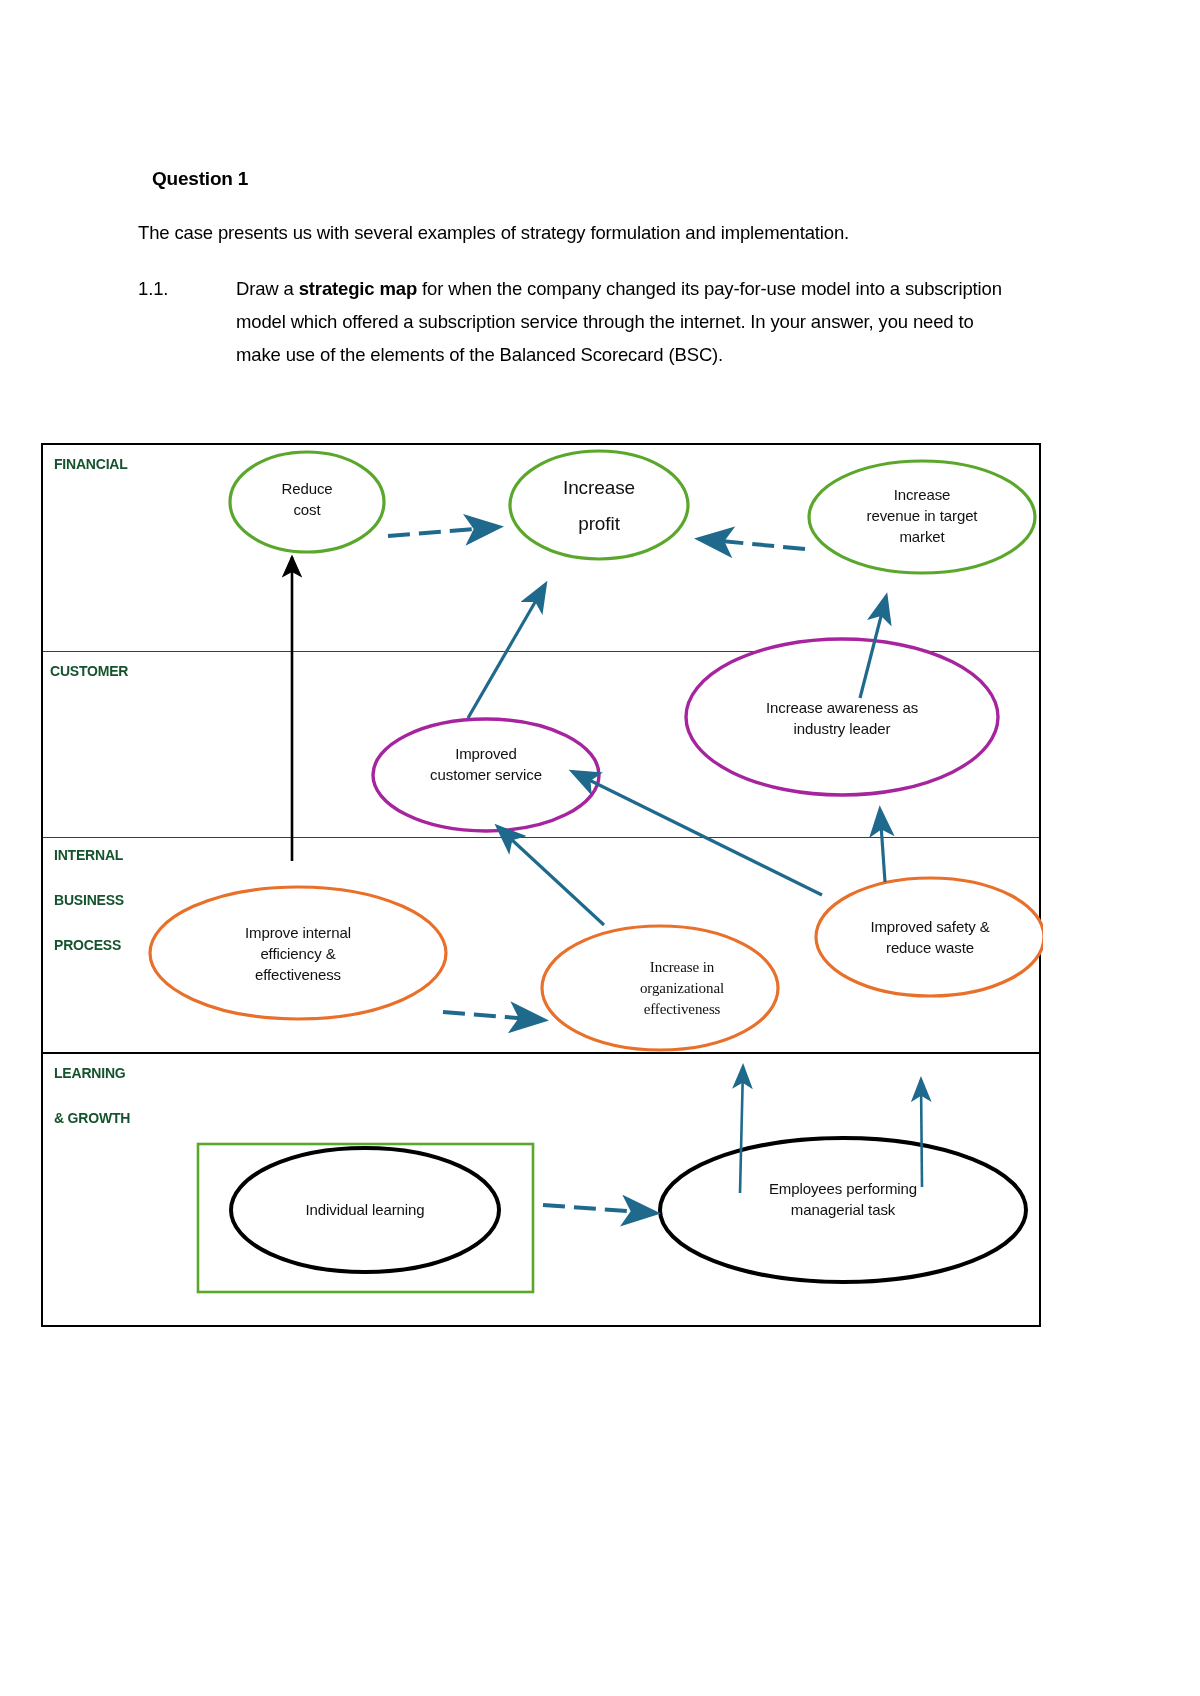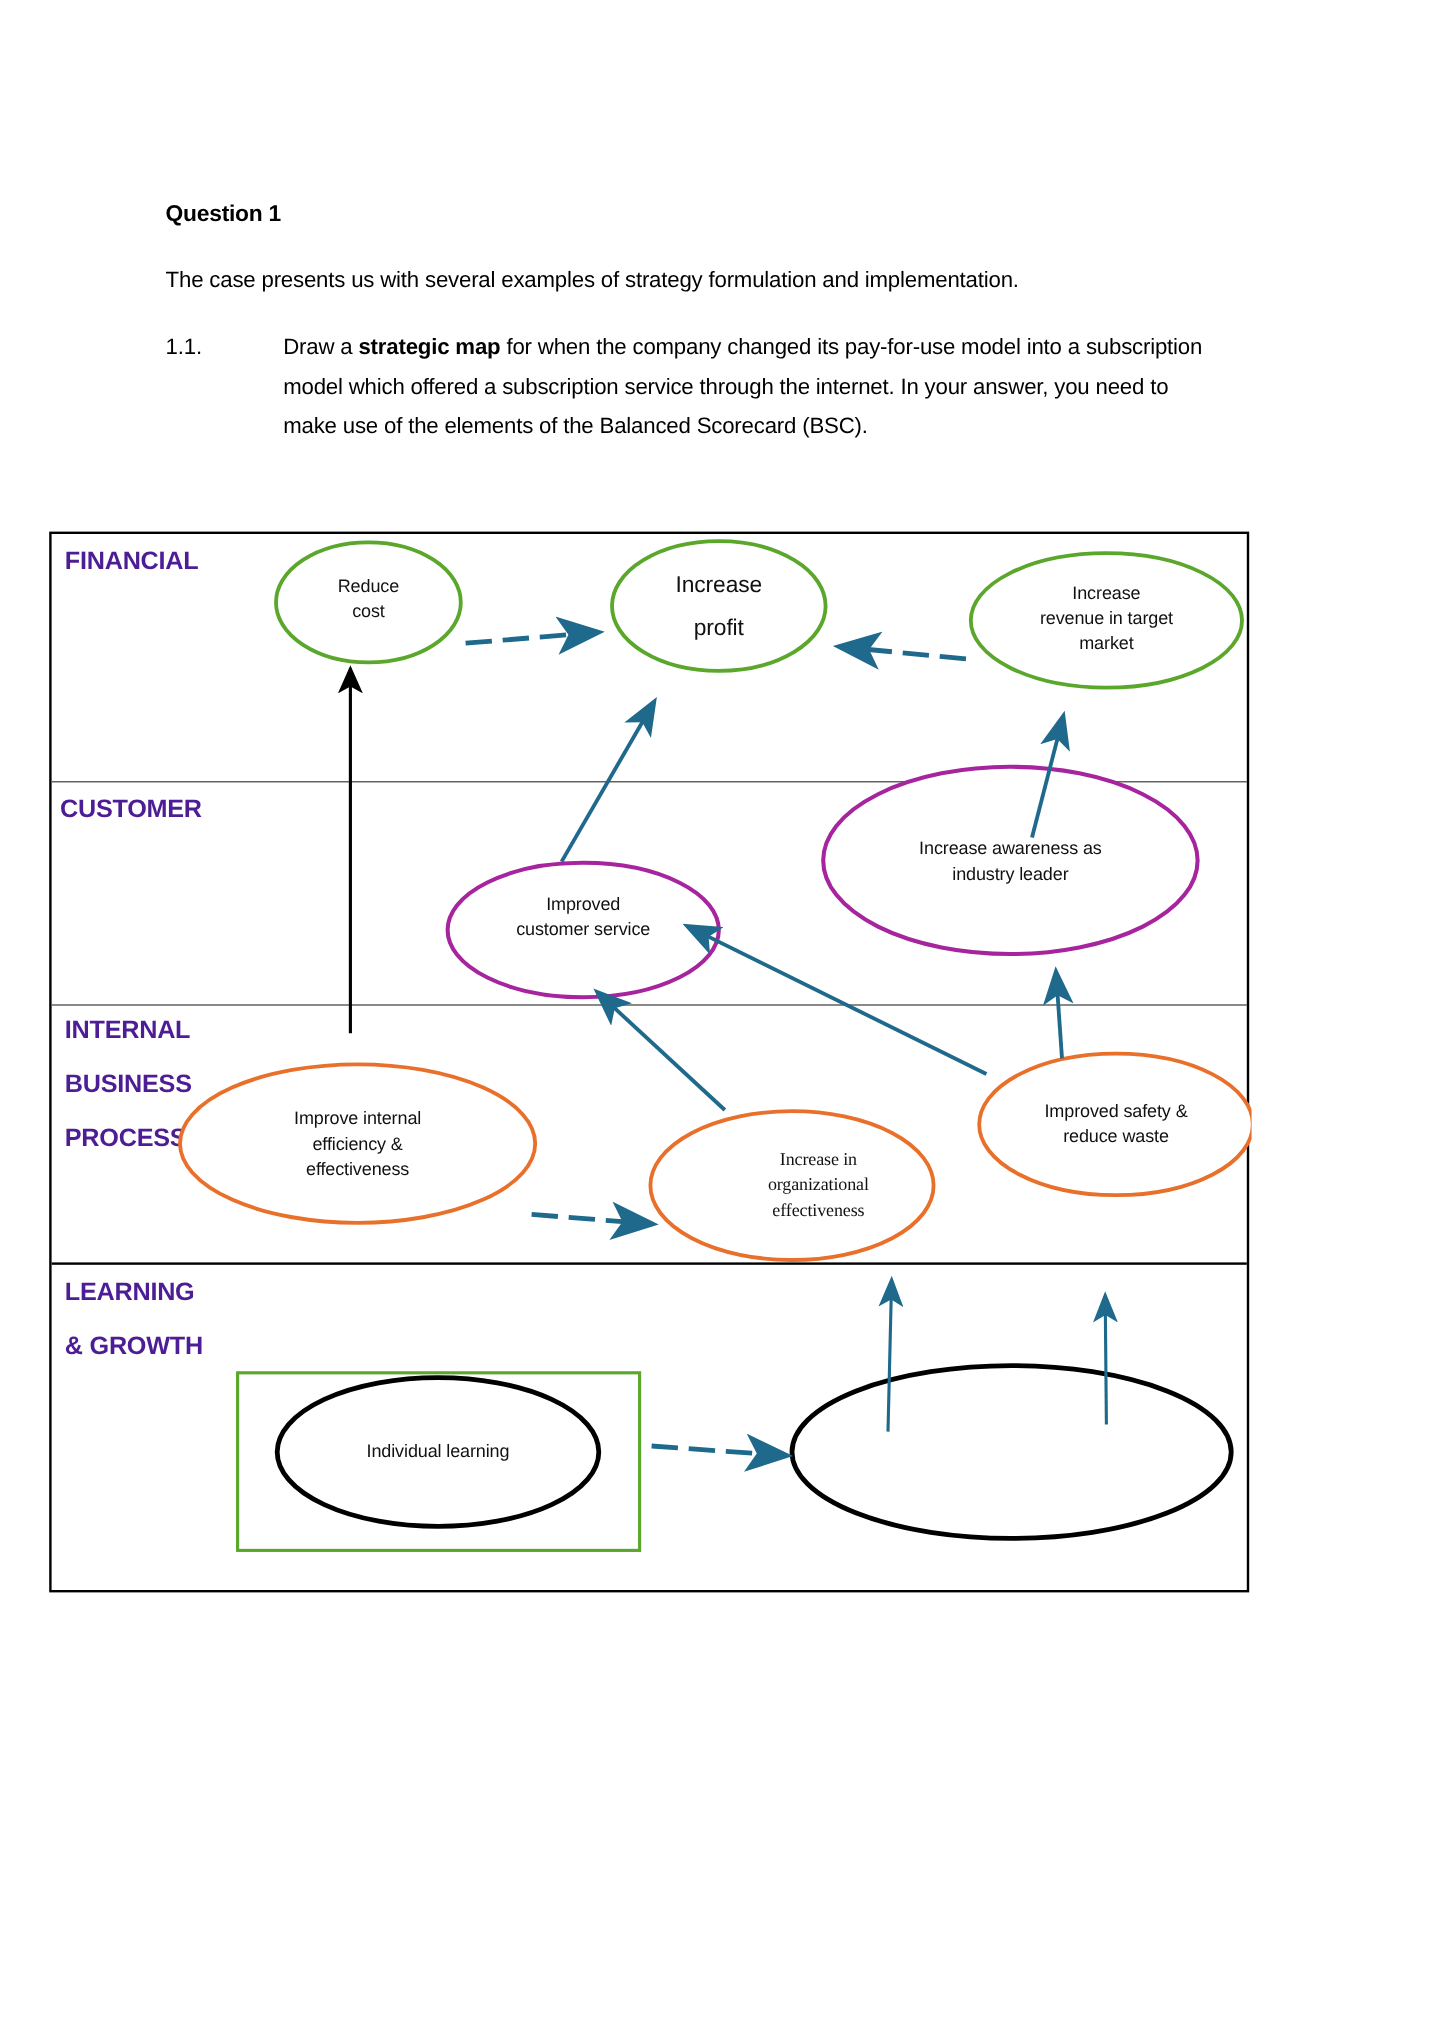--- a/index.html
+++ b/index.html
@@ -20,21 +20,21 @@
   .doc-text {
     position: absolute;
     left: 138px;
     top: 168px;
     width: 880px;
   }
   .q-title {
     font-size: 19px;
     font-weight: bold;
     letter-spacing: -0.2px;
-    margin: 0 0 26px 0;
+    margin: 0 0 26px 14px;
   }
   .q-intro {
     font-size: 18.5px;
     line-height: 34px;
     margin: 0 0 22px 0;
     letter-spacing: -0.15px;
   }
   .q-item {
     display: flex;
     font-size: 18.5px;
@@ -66,23 +66,23 @@
     box-sizing: border-box;
   }
   .band-financial  { top: 0px;   height: 207px; border-bottom: 1.6px solid #3c3c3c; }
   .band-customer   { top: 207px; height: 186px; border-bottom: 1.6px solid #3c3c3c; }
   .band-internal   { top: 393px; height: 216px; border-bottom: 2.5px solid #000000; }
   .band-learning   { top: 609px; height: 275px; }
 
   .band-label {
     position: absolute;
     font-weight: bold;
-    font-size: 21px;
+    font-size: 14px;
     letter-spacing: -0.2px;
-    color: #4c1d95;
+    color: #14532d;
     white-space: nowrap;
   }
   .lbl-financial { left: 11px; top: 11px; }
   .lbl-customer  { left: 7px; top: 11px; }
   .lbl-internal-1{ left: 11px; top: 9px; text-align: right; }
   .lbl-internal-2{ left: 11px; top: 54px; }
   .lbl-internal-3{ left: 11px; top: 99px; }
   .lbl-learning-1{ left: 11px; top: 11px; }
   .lbl-learning-2{ left: 11px; top: 56px; }
 
@@ -212,14 +212,16 @@
 
   <div class="node-text" style="left:539px; top:512px; width:200px;font-family:Liberation Serif, serif;">Increase in
 organizational
 effectiveness</div>
 
   <div class="node-text" style="left:787px; top:471px; width:200px;">Improved safety &amp;
 reduce waste</div>
 
   <div class="node-text" style="left:232px; top:754px; width:180px;">Individual learning</div>
 
+  <div class="node-text" style="left:690px; top:733px; width:220px;">Employees performing
+managerial task</div>
 
 </div>
 
 </body></html>

